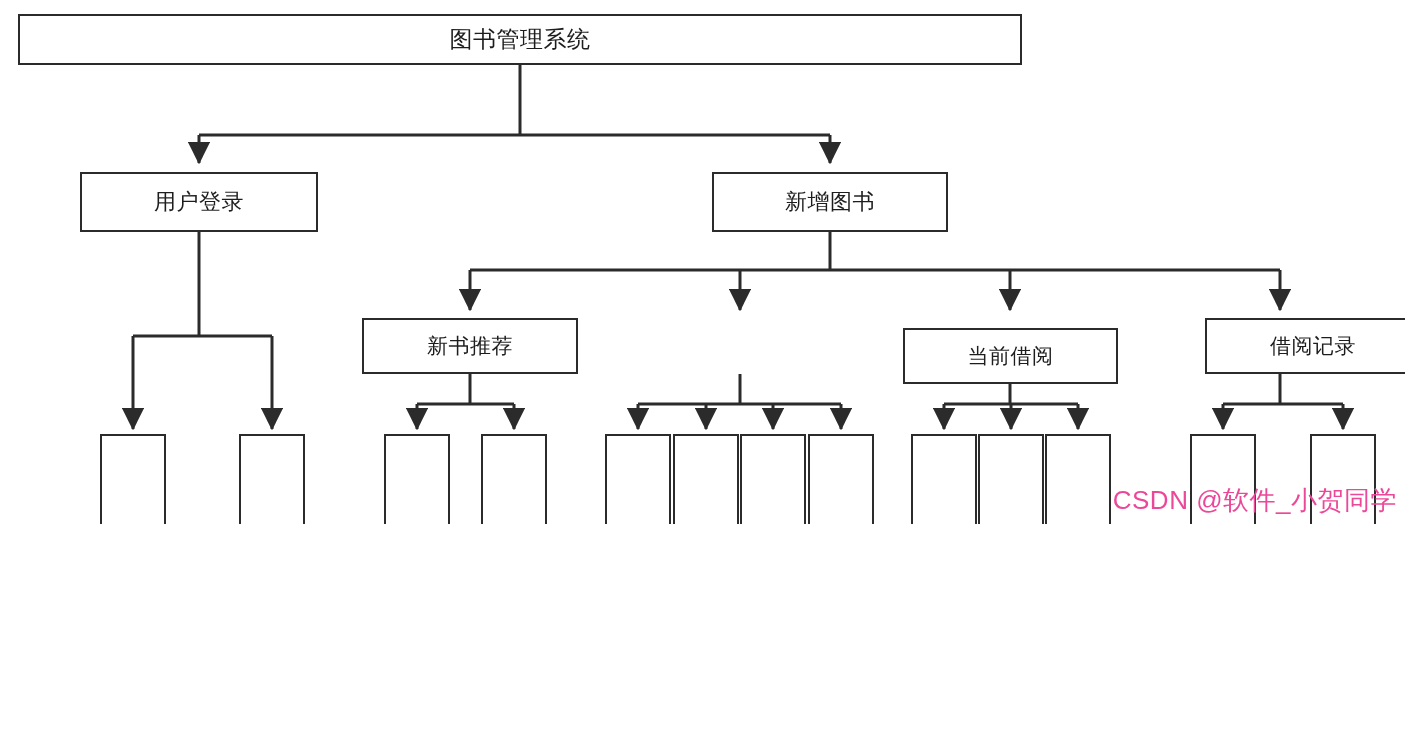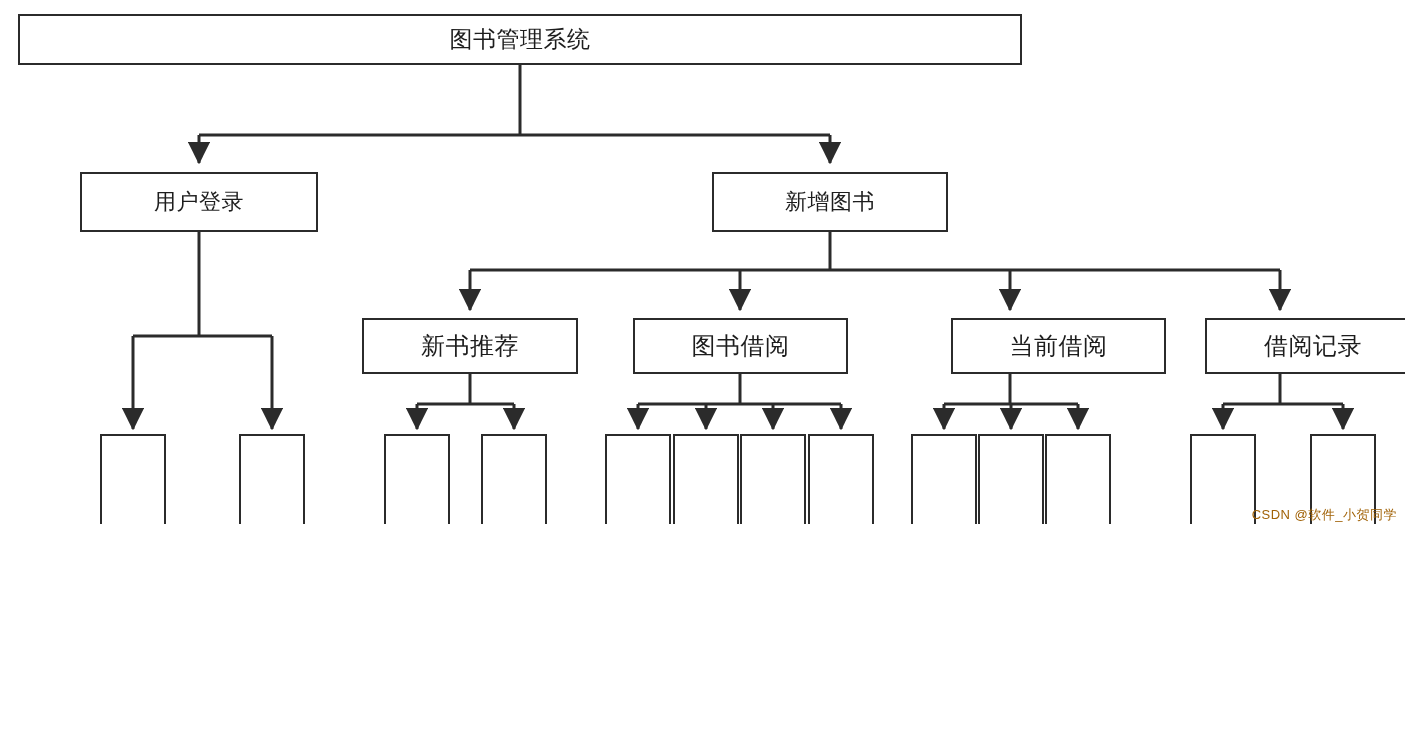--- a/index.html
+++ b/index.html
@@ -48,44 +48,44 @@
   }
   .node.root .label {
     font-size: 23px;
   }
   
   .node.lvl2 .label {
     font-size: 22px;
   }
   
   .node.lvl3 .label {
-    font-size: 24px;
+    font-size: 21px;
   }
   
   .node.leaf {
     align-items: center;
     justify-content: center;
     padding-top: 6px;
     padding-bottom: 6px;
   }
   .node.leaf .label {
     writing-mode: vertical-rl;
     text-orientation: upright;
     font-size: 22px;
     line-height: 1.0;
     letter-spacing: 5px;
     white-space: nowrap;
     text-align: center;
   }
   .watermark {
     position: absolute;
     right: 8px;
-    bottom: 0;
-    font-size: 13px;
-    color: #a16207;
+    bottom: 6px;
+    font-size: 26px;
+    color: #ec4899;
     white-space: nowrap;
     letter-spacing: 0.5px;
   }
 </style>
 </head>
 <body>
 
 <div id="canvas">
 
   <svg id="edges" viewBox="0 0 1405 747" width="1405" height="747" xmlns="http://www.w3.org/2000/svg">
@@ -147,25 +147,22 @@
   </div>
 
   <div class="node lvl2" style="left:712px; top:172px; width:236px; height:60px;">
     <span class="label">新增图书</span>
   </div>
 
   <div class="node lvl3" style="left:362px; top:318px; width:216px; height:56px;">
     <span class="label">新书推荐</span>
   </div>
 
-  <div class="node lvl3" style="left:633px; top:318px; width:215px; height:56px;">
-    <span class="label">图书借阅</span>
-  </div>
-
-  <div class="node lvl3" style="left:903px; top:318px; width:215px; height:56px;margin-left:48px;">
+
+  <div class="node lvl3" style="left:903px; top:328px; width:215px; height:56px;">
     <span class="label">当前借阅</span>
   </div>
 
   <div class="node lvl3" style="left:1172px; top:318px; width:216px; height:56px;margin-left:33px;">
     <span class="label">借阅记录</span>
   </div>
 
   <div class="node leaf" style="left:100px; top:434px; width:66px; height:303px;">
     <span class="label">用户登录</span>
   </div>

